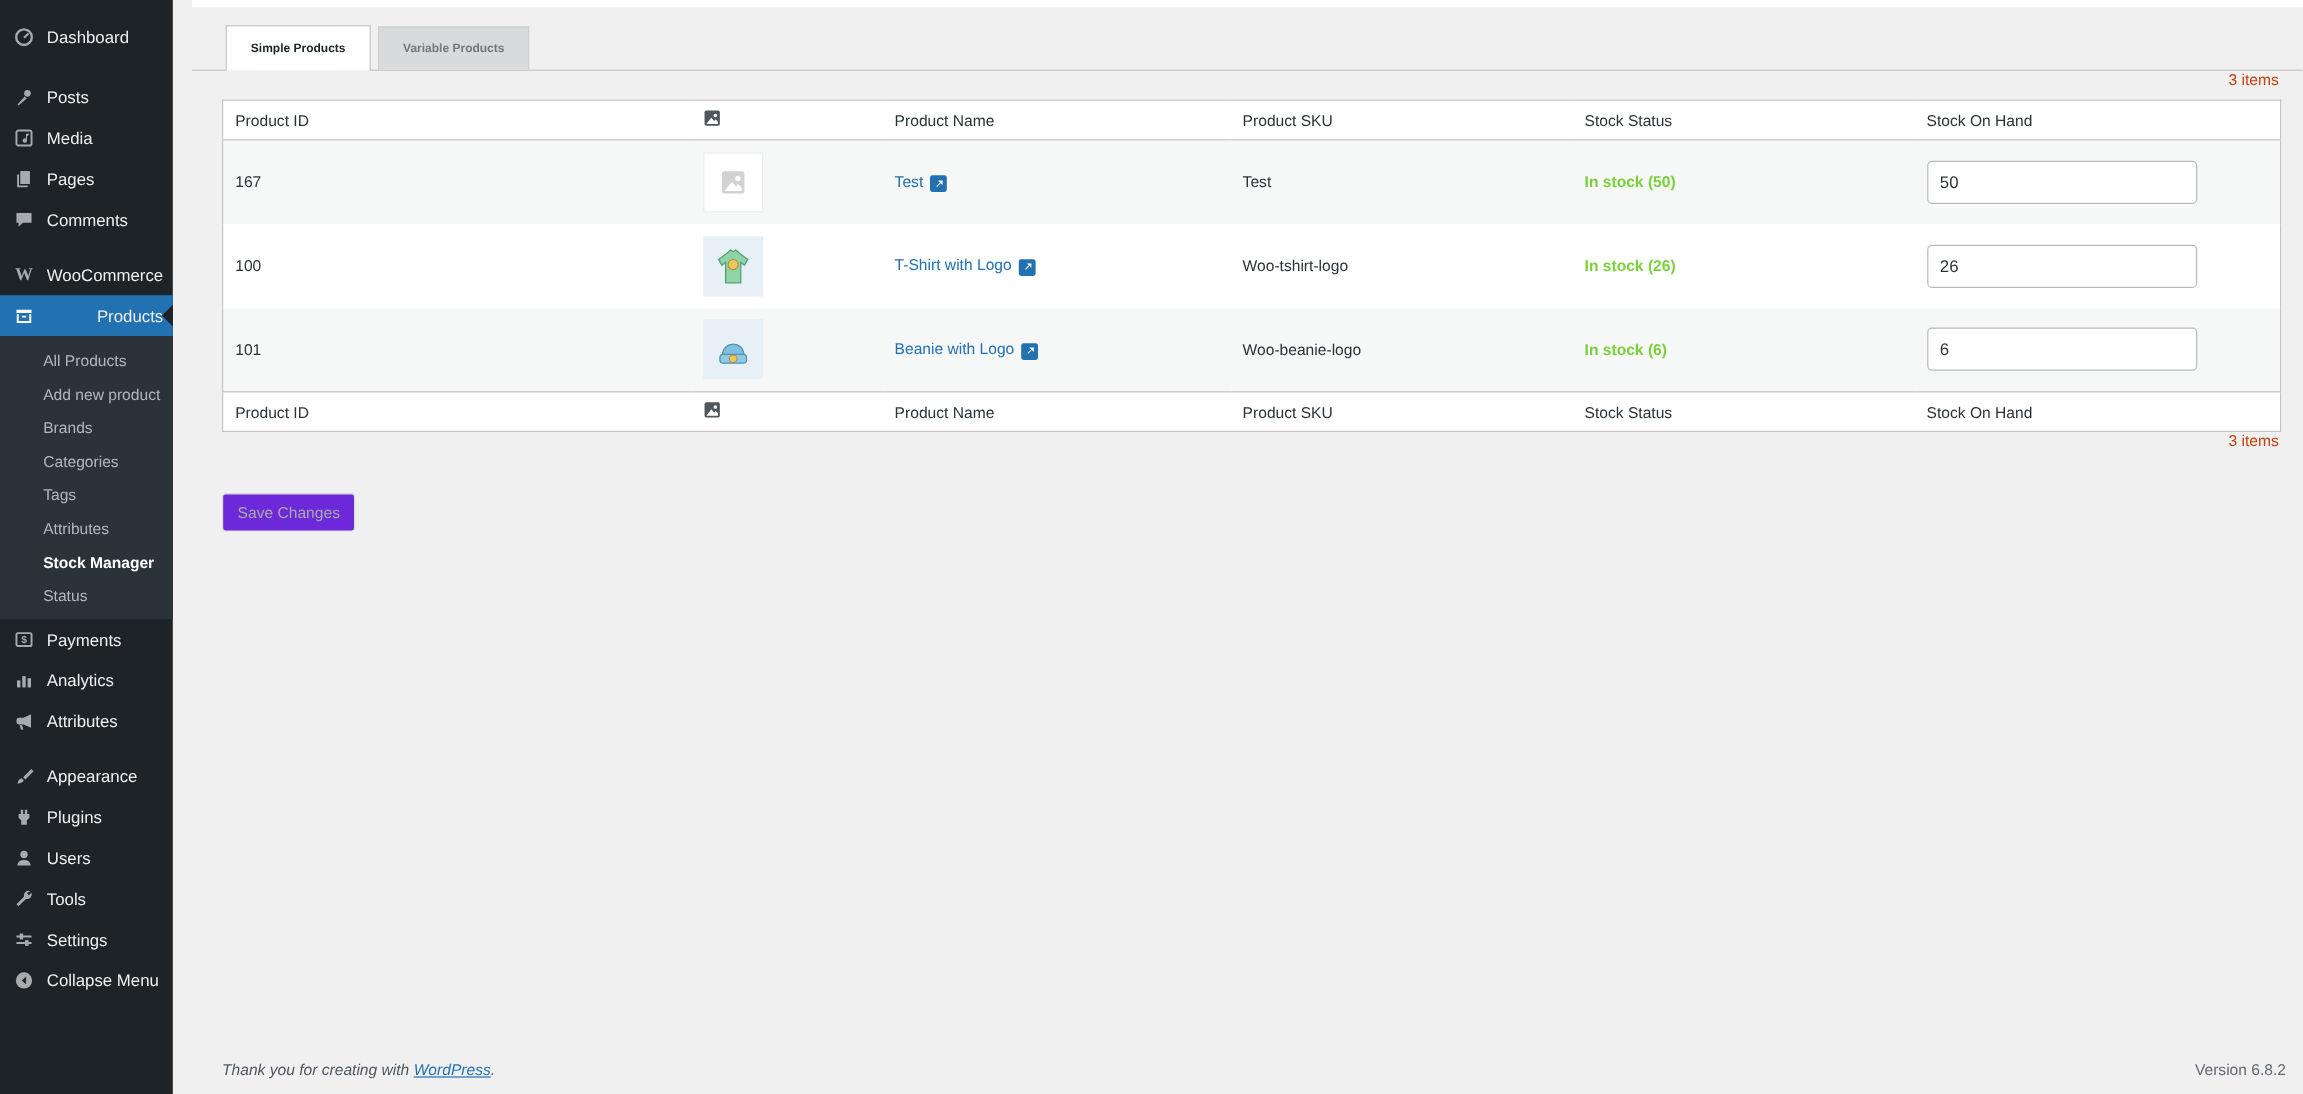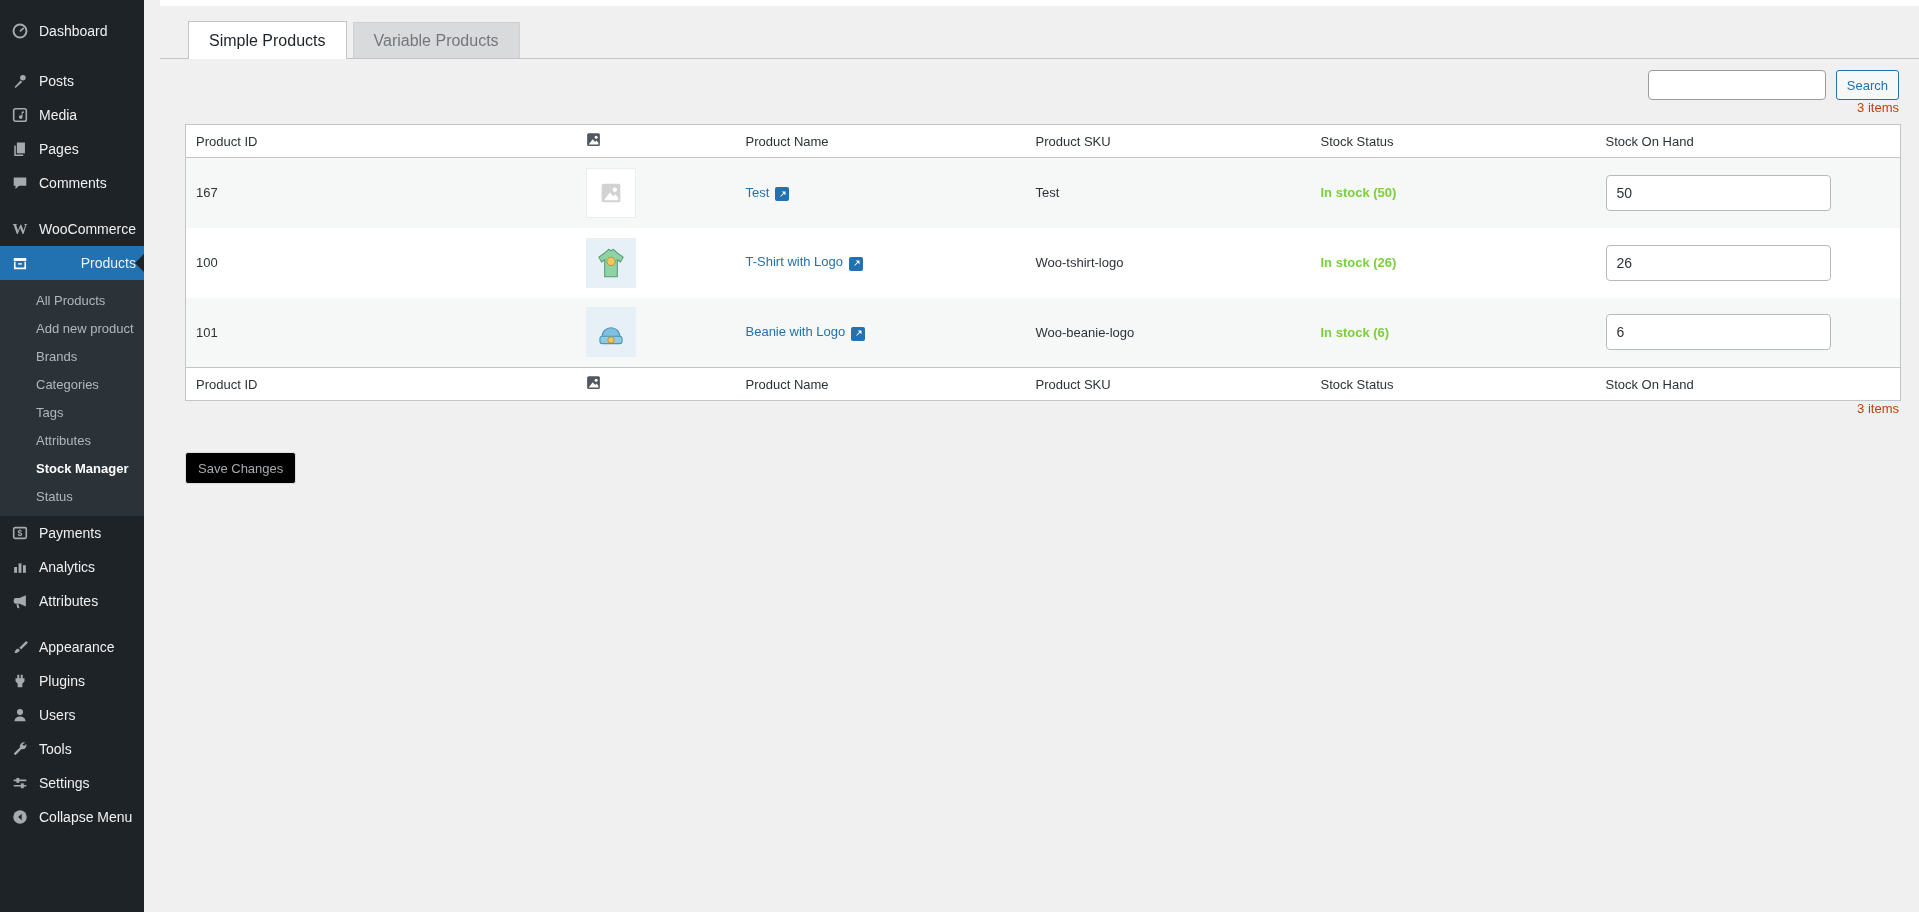--- a/index.html
+++ b/index.html
@@ -44,21 +44,21 @@
   .content { margin-left:160px; position:relative; height:912px; }
   .topstrip { height:6px; background:#ffffff; }
 
   .tabbar {
     display:flex; align-items:flex-end; gap:6px;
     padding-left:28px; margin-top:16px;
     border-bottom:1px solid #c3c4c7; height:37px;
   }
   .tab {
     height:36px; padding:0 20px; display:flex; align-items:center;
-    font-size:16px; font-weight:normal; cursor:pointer;
+    font-size:10px; font-weight:bold; cursor:pointer;
   }
   .tab.active {
     background:#fff; border:1px solid #c3c4c7; border-bottom:none;
     color:#1d2327; margin-bottom:-1px; height:38px;
   }
   .tab.inactive { background:#d9dadb; border:1px solid #cfd0d1; border-bottom:none; color:#72777c; }
 
   .search-row { display:flex; justify-content:flex-end; align-items:center; gap:10px; padding-right:20px; margin-top:11px; }
   .search-input {
     width:178px; height:30px; border:1px solid #9a9da0; border-radius:4px;
@@ -92,21 +92,21 @@
     margin-left:6px; vertical-align:-2px; align-items:center; justify-content:center;
   }
   .status { color:#7ad03a; font-weight:bold; font-size:13px; }
   .stock-input {
     width:225px; height:36px; border:1px solid #b7babd; border-radius:4px;
     padding:0 10px; font-size:14px; color:#2c3338; background:#fff;
     font-family:"Liberation Sans",sans-serif;
   }
   .save-btn {
     margin:36px 0 0 25px; height:32px; padding:0 12px;
-    background:#000000; color:#a7aaad; border:1px solid #dcdcde; border-radius:3px;
+    background:#6d28d9; color:#a7aaad; border:1px solid #dcdcde; border-radius:3px;
     font-size:13px; font-family:"Liberation Sans",sans-serif;
   }
   .page-footer {
     position:absolute; left:25px; right:14px; top:884px;
     display:flex; justify-content:space-between; font-size:13px;
   }
   .thanks { font-style:italic; color:#50575e; }
   .thanks a { color:#2271b1; font-style:italic; }
   .version { color:#646970; }
   svg { display:block; }
@@ -315,24 +315,20 @@
 
   <div class="tabbar">
     <div class="tab active">
       <span>Simple Products</span>
     </div>
     <div class="tab inactive">
       <span>Variable Products</span>
     </div>
   </div>
 
-  <div class="search-row">
-    <input class="search-input" type="text" value="" style="">
-    <button class="search-btn">Search</button>
-  </div>
 
   <div class="items-count">3 items</div>
 
   <table class="stock">
     <colgroup>
       <col style="width:390px">
         <col style="width:160px">
         <col style="width:290px">
       <col style="width:285px">
         <col style="width:285px">
@@ -440,13 +436,17 @@
       <th><span>Stock Status</span></th>
       <th><span>Stock On Hand</span></th>
     </tr>
   </tbody>
     </table>
 
   <div class="items-count">3 items</div>
 
   <button class="save-btn">Save Changes</button>
 
+  <div class="page-footer">
+    <span class="thanks"><span>Thank you for creating with </span><a href="#">WordPress</a><span>.</span></span>
+    <span class="version">Version 6.8.2</span>
+  </div>
 </div>
 
 </body></html>

